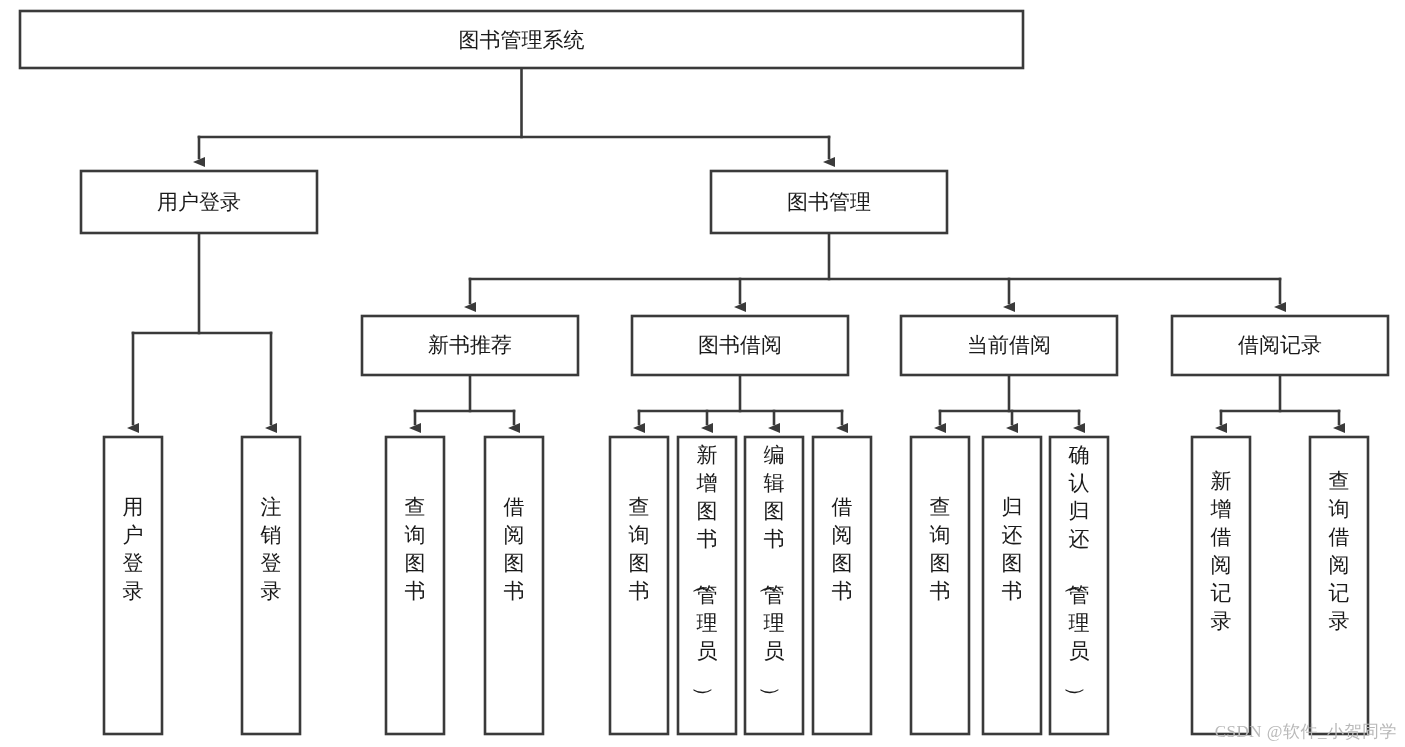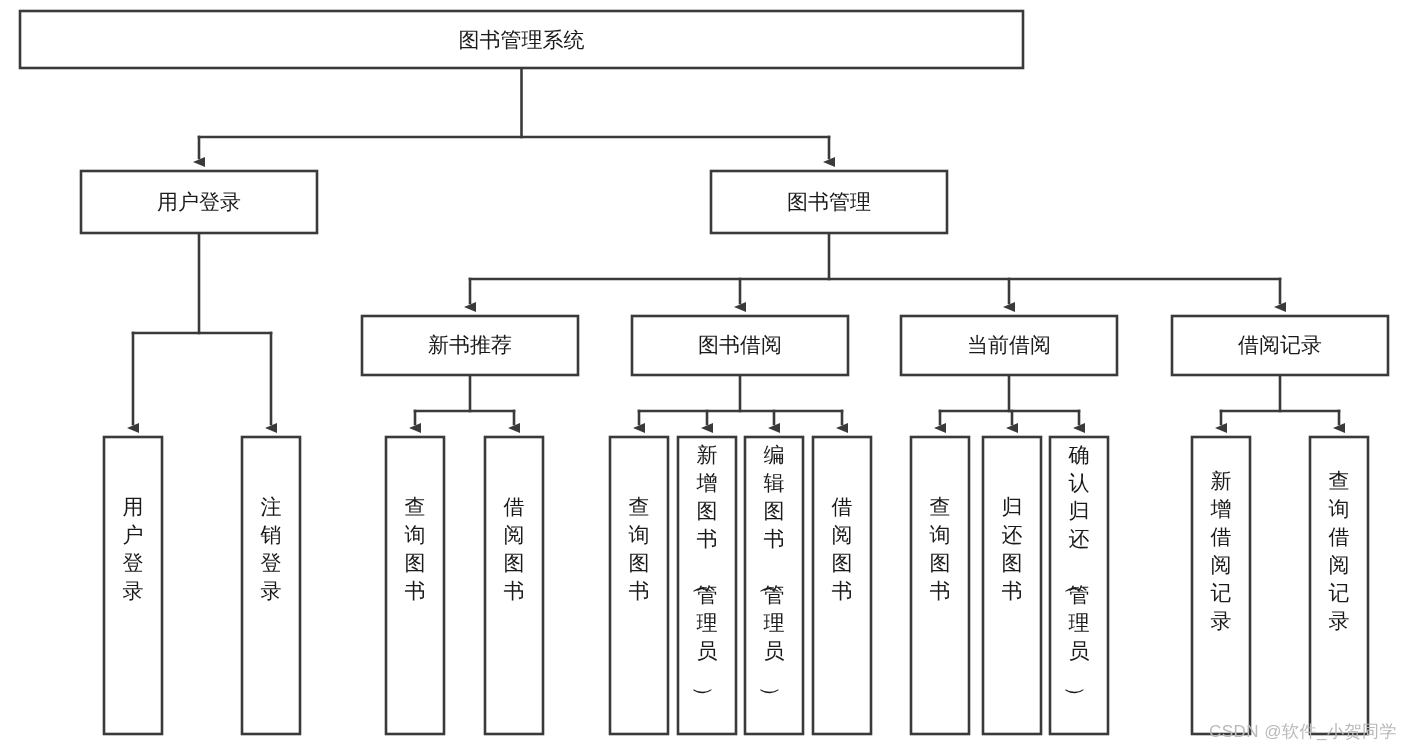--- a/index.html
+++ b/index.html
@@ -51,21 +51,21 @@
     stroke-linecap: square;
   }
   .arrow-head {
     fill: #3a3a3a;
     stroke: none;
   }
   .watermark {
     position: absolute;
     right: 8px;
     bottom: 4px;
-    font-family: Liberation Sans, sans-serif;
+    font-family: Liberation Serif, serif;
     font-size: 17px;
     color: #b9b9b9;
     letter-spacing: 0.5px;
     white-space: nowrap;
     pointer-events: none;
   }
 </style>
 </head>
 <body>
 

